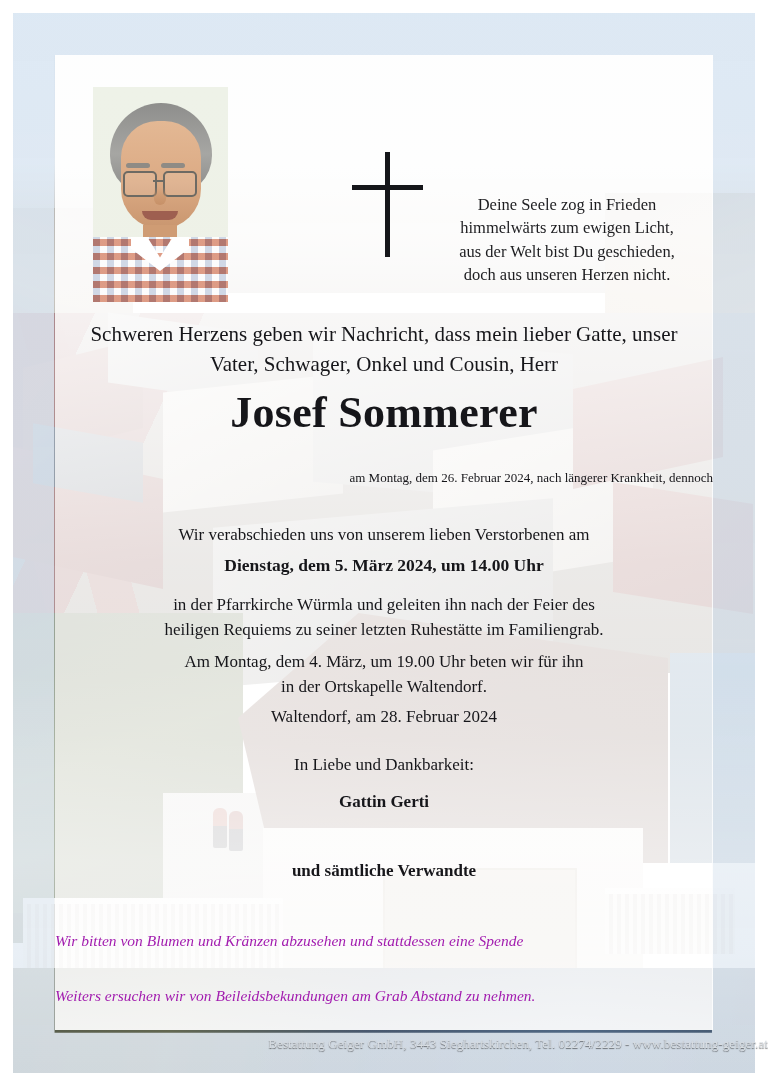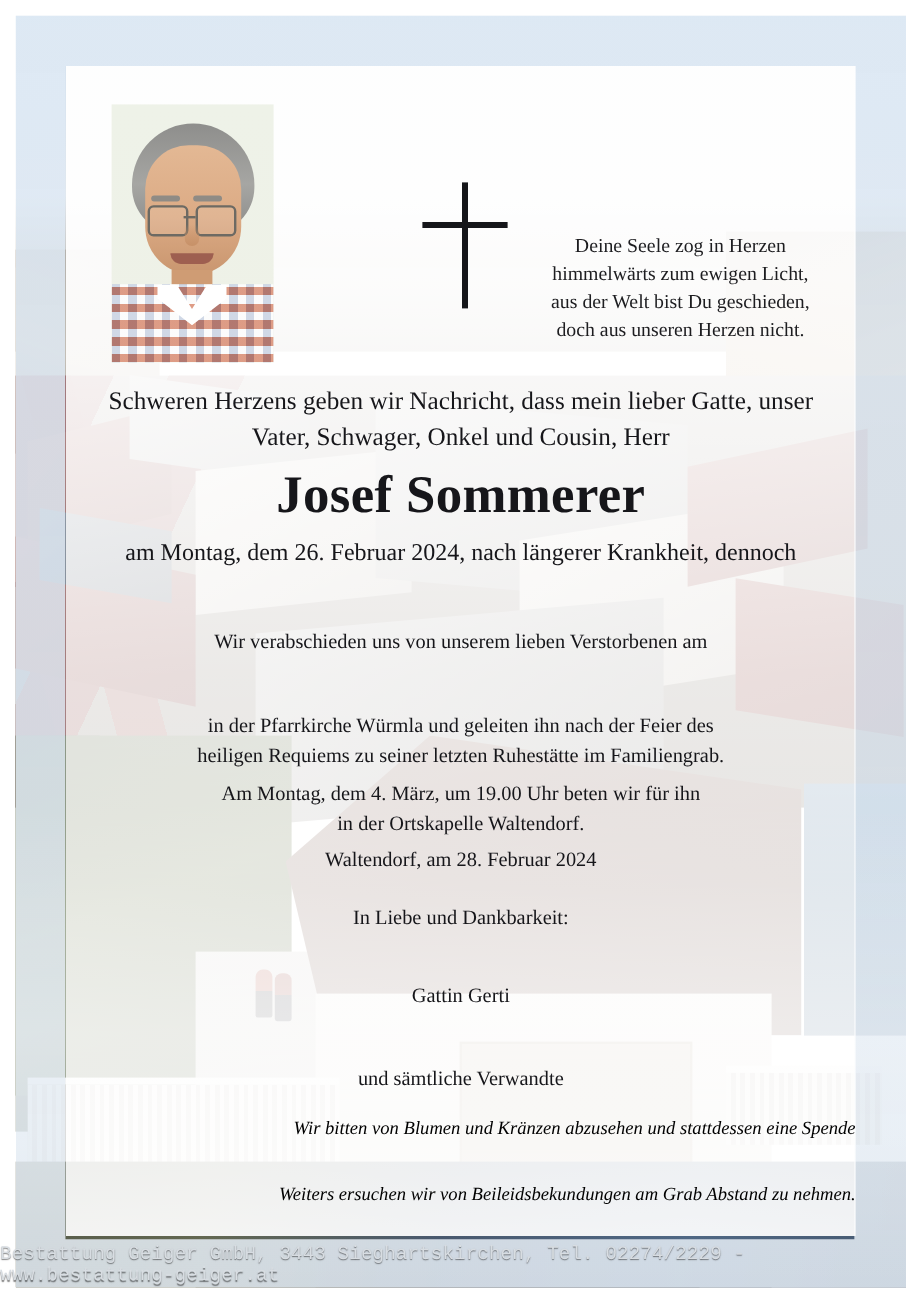--- a/index.html
+++ b/index.html
@@ -226,41 +226,41 @@
     width: 240px;
     text-align: center;
     font-size: 16.5px;
     line-height: 1.42;
     color: #1d1d20;
   }
 
   .block { position: absolute; width: 100%; text-align: center; color: #16161a; }
   .intro   { top: 264px; font-size: 21px; line-height: 1.45; }
   .name    { top: 332px; font-size: 44px; font-weight: bold; letter-spacing: .3px; }
-  .died    { top: 392px; font-size: 20px; line-height: 1.45; }
+  .died    { top: 414px; font-size: 13px; line-height: 1.45; text-align: right; }
   .farewell{ top: 470px; font-size: 17px; }
   .datetime{ top: 500px; font-size: 17.5px; font-weight: bold; }
   .church  { top: 538px; font-size: 17px; line-height: 1.45; }
   .rosary  { top: 595px; font-size: 17px; line-height: 1.45; }
   .place   { top: 652px; font-size: 17px; }
   .gratitude{ top: 700px; font-size: 17px; }
-  .mourner { font-size: 17px; font-weight: normal; margin-top: 28px; }
+  .mourner { font-size: 17px; font-weight: bold; }
   .m1 { top: 737px; } .m2 { top: 770px; } .m3 { top: 806px; }
 
-  .note { position: absolute; width: 100%; text-align: right;
-          font-style: italic; font-size: 15.5px; line-height: 1.5; color: #000000; }
+  .note { position: absolute; width: 100%; text-align: left;
+          font-style: italic; font-size: 15.5px; line-height: 1.5; color: #a21caf; }
   .note1 { top: 874px; }
   .note2 { top: 929px; }
 
   .footer {
     position: absolute;
     left: 0; top: 1036px; width: 768px;
-    text-align: left;
-    font-family: Liberation Mono, monospace;
-    font-size: 16px;
+    text-align: right;
+    font-family: Liberation Serif, serif;
+    font-size: 13px;
     color: #d8dde2;
     letter-spacing: .1px;
     text-shadow: 0 1px 1px rgba(0,0,0,.5);
   }
 </style>
 </head>
 <body>
 
 <div id="page">
 
@@ -321,39 +321,40 @@
       <div class="p-shirt"></div>
       <div class="p-collar"></div>
     </div>
 
     <div class="cross">
       <div class="v"></div>
       <div class="h"></div>
     </div>
 
     <div class="verse">
-      <div>Deine Seele zog in Herzen</div>
+      <div>Deine Seele zog in Frieden</div>
       <div>himmelwärts zum ewigen Licht,</div>
       <div>aus der Welt bist Du geschieden,</div>
       <div>doch aus unseren Herzen nicht.</div>
     </div>
 
     <div class="block intro">
       <div>Schweren Herzens geben wir Nachricht, dass mein lieber Gatte, unser</div>
       <div>Vater, Schwager, Onkel und Cousin, Herr</div>
     </div>
 
     <div class="block name">Josef Sommerer</div>
 
     <div class="block died">
       <div>am Montag, dem 26. Februar 2024, nach längerer Krankheit, dennoch</div>
     </div>
 
     <div class="block farewell">Wir verabschieden uns von unserem lieben Verstorbenen am</div>
 
+    <div class="block datetime">Dienstag, dem 5. März 2024, um 14.00 Uhr</div>
 
     <div class="block church">
       <div>in der Pfarrkirche Würmla und geleiten ihn nach der Feier des</div>
       <div>heiligen Requiems zu seiner letzten Ruhestätte im Familiengrab.</div>
     </div>
 
     <div class="block rosary">
       <div>Am Montag, dem 4. März, um 19.00 Uhr beten wir für ihn</div>
       <div>in der Ortskapelle Waltendorf.</div>
     </div>

